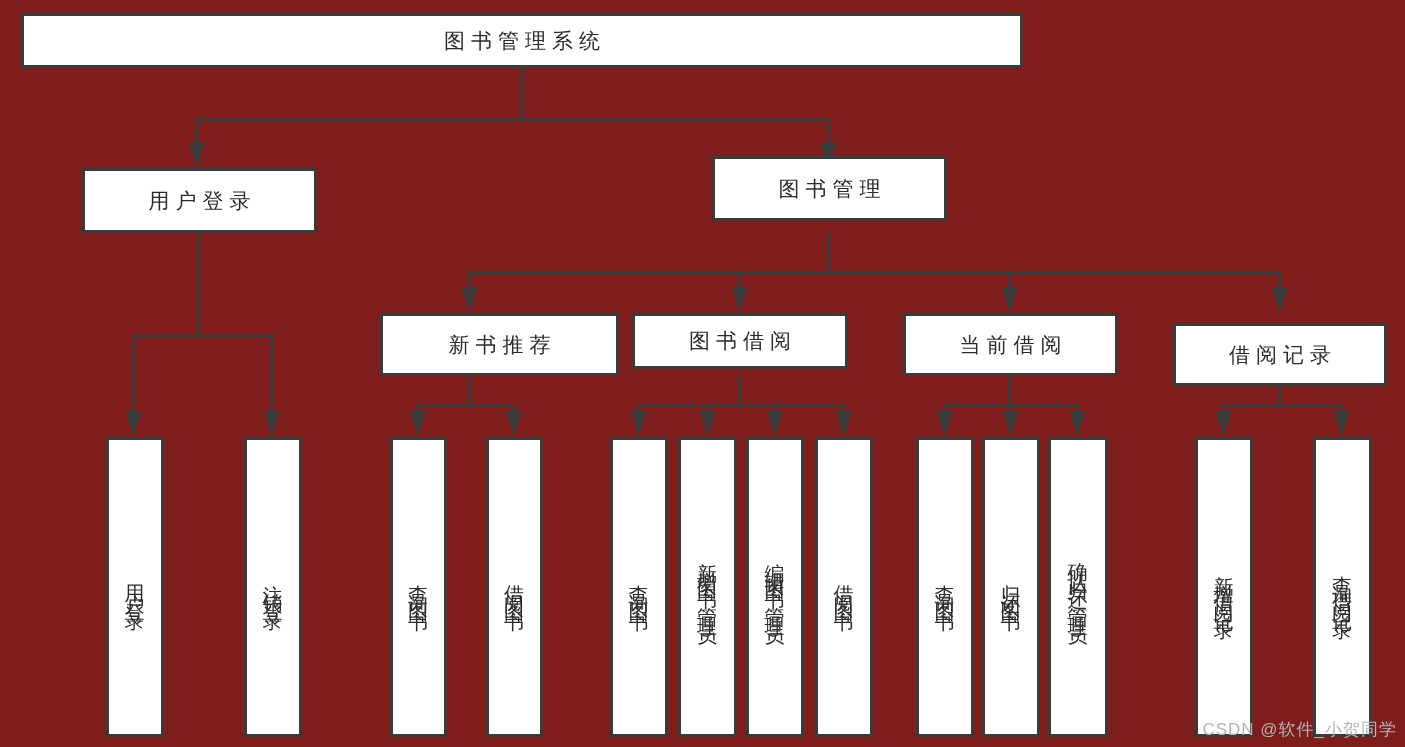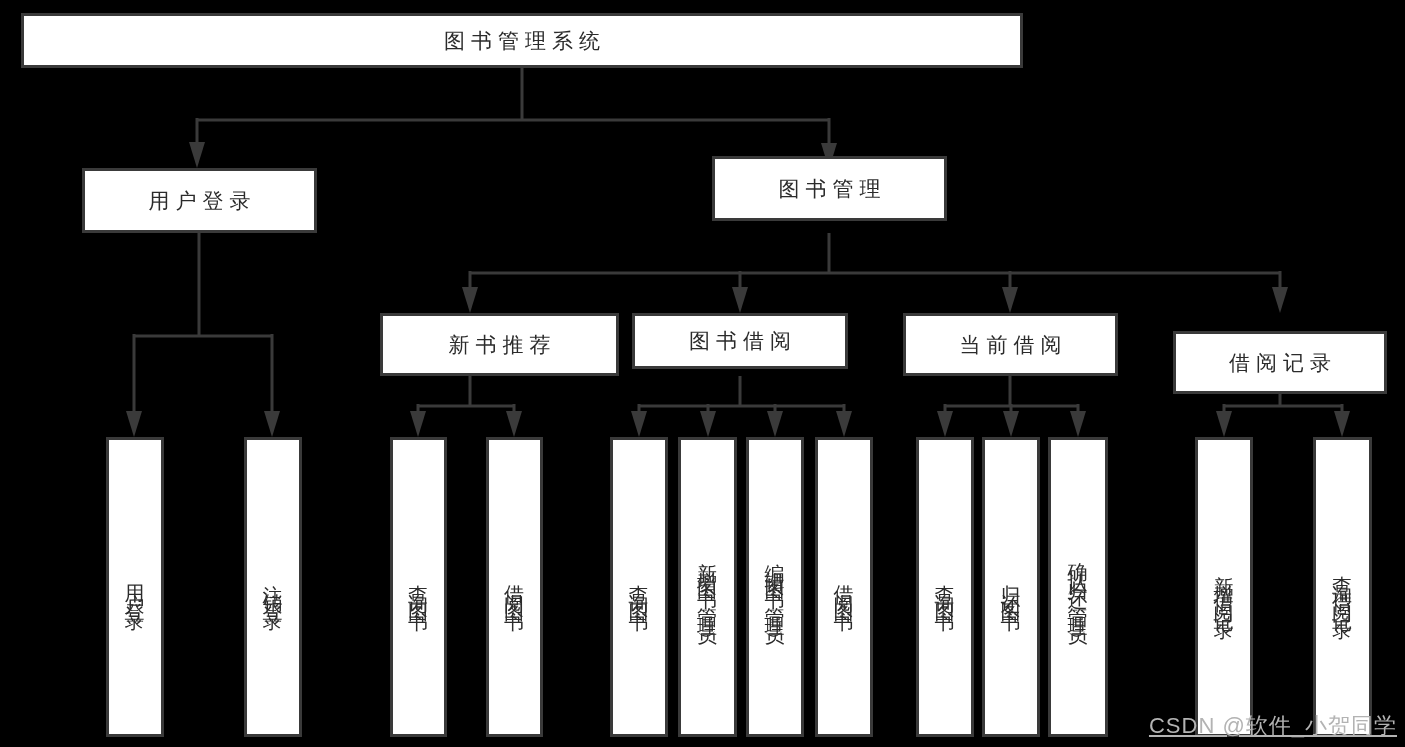--- a/index.html
+++ b/index.html
@@ -1,19 +1,19 @@
 <!DOCTYPE html>
 <html><head>
 <meta charset="utf-8">
 <style>
   html,body{margin:0;padding:0;background:#ffffff;}
   #stage{
     position:relative;
     width:1405px;height:747px;
-    background:#000000;
+    background:#7f1d1d;
     font-family:"Liberation Sans","DejaVu Sans",sans-serif;
     overflow:hidden;
   }
   #wires{position:absolute;left:0;top:0;z-index:0;}
   .node{
     position:absolute;
     box-sizing:border-box;
     border:3px solid #3a3a3a;
     background:#ffffff;
     display:flex;align-items:center;justify-content:center;
@@ -32,26 +32,25 @@
     writing-mode:vertical-rl;
     text-orientation:mixed;
     font-size:20px;
     letter-spacing:9px;
     line-height:1;
     color:#2b2b2b;
   }
   #watermark{
     position:absolute;
     right:8px;bottom:6px;
-    font-size:22px;
+    font-size:17px;
     color:#b3b3b3;
     letter-spacing:1px;
     z-index:2;
     white-space:nowrap;
-    text-decoration:underline;
   }
 </style>
 </head>
 <body>
 
 <div id="stage">
 
   <svg id="wires" width="1405" height="747" viewBox="0 0 1405 747">
     <g stroke="#3a3a3a" stroke-width="3" fill="none">
 
@@ -135,21 +134,21 @@
 
   <div class="node h" style="left:380px;top:313px;width:239px;height:63px">
     <span>新书推荐</span>
   </div>
   <div class="node h" style="left:632px;top:313px;width:216px;height:56px">
     <span>图书借阅</span>
   </div>
   <div class="node h" style="left:903px;top:313px;width:215px;height:63px">
     <span>当前借阅</span>
   </div>
-  <div class="node h" style="left:1173px;top:331px;width:214px;height:63px">
+  <div class="node h" style="left:1173px;top:323px;width:214px;height:63px">
     <span>借阅记录</span>
   </div>
 
   <div class="node v" style="left:106px;top:437px;width:58px;height:300px">
     <span>用户登录</span>
   </div>
   <div class="node v" style="left:244px;top:437px;width:58px;height:300px">
     <span>注销登录</span>
   </div>
   <div class="node v" style="left:390px;top:437px;width:57px;height:300px">

